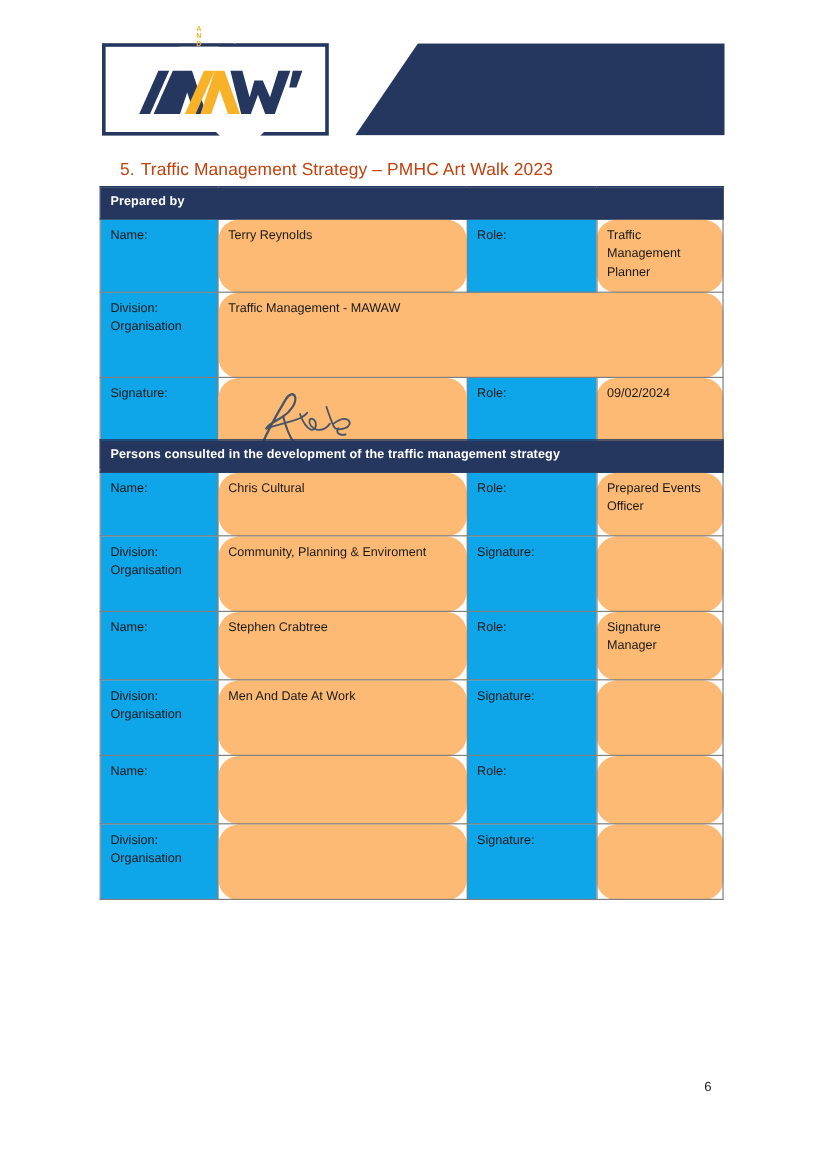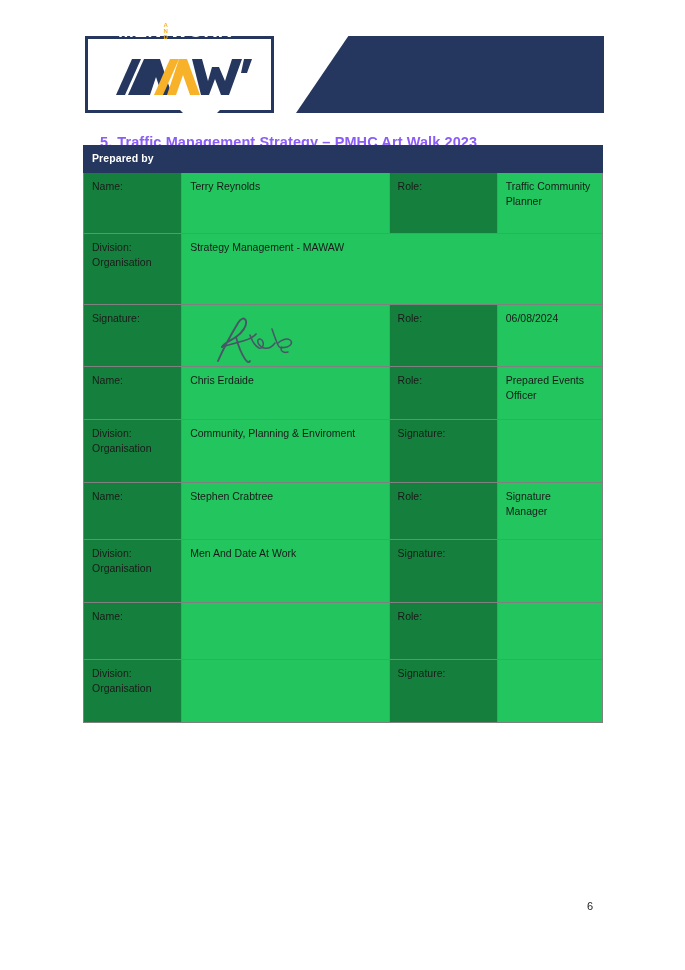--- a/index.html
+++ b/index.html
@@ -95,61 +95,62 @@
     margin-top: 3px;
   }
 
   
   .doc-title {
     position: absolute;
     left: 100px;
     top: 134px;
     width: 520px;
     font-size: 14.5px;
-    font-weight: bold;
-    color: #8b5cf6;
+    font-weight: normal;
+    color: #c2410c;
     letter-spacing: 0.1px;
     white-space: nowrap;
   }
   .doc-title .num { margin-right: 5px; }
 
   
   .tbl {
     position: absolute;
     left: 83px;
     width: 520px;
     border-collapse: collapse;
     table-layout: fixed;
     font-size: 10.5px;
   }
-  #table-prepared { top: 145px; }
+  #table-prepared { top: 155px; }
   #table-consulted { top: 366px; }
 
   .tbl td {
     border: 1px solid #808080;
     padding: 6px 7px 6px 8px;
     vertical-align: top;
     line-height: 1.45;
     word-wrap: break-word;
   }
   .band td {
     background: #25375f;
     color: #ffffff;
     font-weight: bold;
     font-size: 10.5px;
     border: 1px solid #25375f;
     padding: 5px 8px 6px 8px;
     letter-spacing: 0.1px;
   }
   .lbl {
-    background: #15803d;
+    background: #0ea5e9;
     color: #1a1a1a;
   }
   .val {
-    background: #22c55e;
+    background: #fdba74;
+    border-radius: 17px;
   }
   .c1 { width: 98px; }
   .c2 { width: 207px; }
   .c3 { width: 108px; }
   .c4 { width: 105px; }
 
   .h48 { height: 48px; }
   .h58 { height: 58px; }
   .h62 { height: 62px; }
   .h40 { height: 40px; }
@@ -234,58 +235,61 @@
       <col class="c4">
   </colgroup>
   <tbody>
     <tr class="band">
       <td colspan="4">Prepared by</td>
     </tr>
     <tr>
       <td class="lbl h48">Name:</td>
       <td class="val">Terry Reynolds</td>
       <td class="lbl">Role:</td>
-      <td class="val">Traffic Community Planner</td>
+      <td class="val">Traffic Management Planner</td>
     </tr>
     <tr>
       <td class="lbl h58">Division: Organisation</td>
-      <td class="val" colspan="3">Strategy Management - MAWAW</td>
+      <td class="val" colspan="3">Traffic Management - MAWAW</td>
     </tr>
     <tr>
       <td class="lbl h62">Signature:</td>
       <td class="val sig-cell">
         <svg class="sig-svg" width="120" height="62" viewBox="0 0 120 62">
           <g fill="none" stroke="#4a5568" stroke-linecap="round" stroke-linejoin="round">
             <path d="M20 54 C26 40, 34 26, 40 16 C43 11, 47 10, 48 14 C49 19, 44 26, 38 30 C32 34, 26 36, 24 40" stroke-width="1.9"></path>
             <path d="M24 40 C30 38, 38 36, 45 34 C52 32, 56 30, 58 27" stroke-width="1.6"></path>
             <path d="M38 30 C40 38, 43 46, 47 52 C49 55, 51 56, 52 54" stroke-width="1.7"></path>
             <path d="M52 28 C54 34, 57 39, 61 41 C64 42, 66 39, 65 35 C64 32, 61 31, 60 33 C59 36, 62 40, 66 41 C70 42, 74 40, 77 36" stroke-width="1.5"></path>
             <path d="M74 22 C76 28, 78 34, 80 38 C81 40, 82 41, 84 40" stroke-width="1.5"></path>
             <path d="M80 36 C84 33, 89 31, 92 33 C95 35, 93 39, 89 40 C86 41, 83 40, 83 42 C83 45, 87 46, 90 45" stroke-width="1.5"></path>
           </g>
         </svg>
       </td>
       <td class="lbl">Role:</td>
-      <td class="val">06/08/2024</td>
+      <td class="val">09/02/2024</td>
     </tr>
   </tbody>
 </table>
 
 <table class="tbl" id="table-consulted">
   <colgroup>
     <col class="c1">
       <col class="c2">
       <col class="c3">
       <col class="c4">
   </colgroup>
   <tbody>
+    <tr class="band">
+      <td colspan="4">Persons consulted in the development of the traffic management strategy</td>
+    </tr>
 
     <tr>
       <td class="lbl h40">Name:</td>
-      <td class="val">Chris Erdaide</td>
+      <td class="val">Chris Cultural</td>
       <td class="lbl">Role:</td>
       <td class="val">Prepared Events Officer</td>
     </tr>
 
     <tr>
       <td class="lbl h50">Division: Organisation</td>
       <td class="val">Community, Planning &amp; Enviroment</td>
       <td class="lbl">Signature:</td>
       <td class="val"></td>
     </tr>

